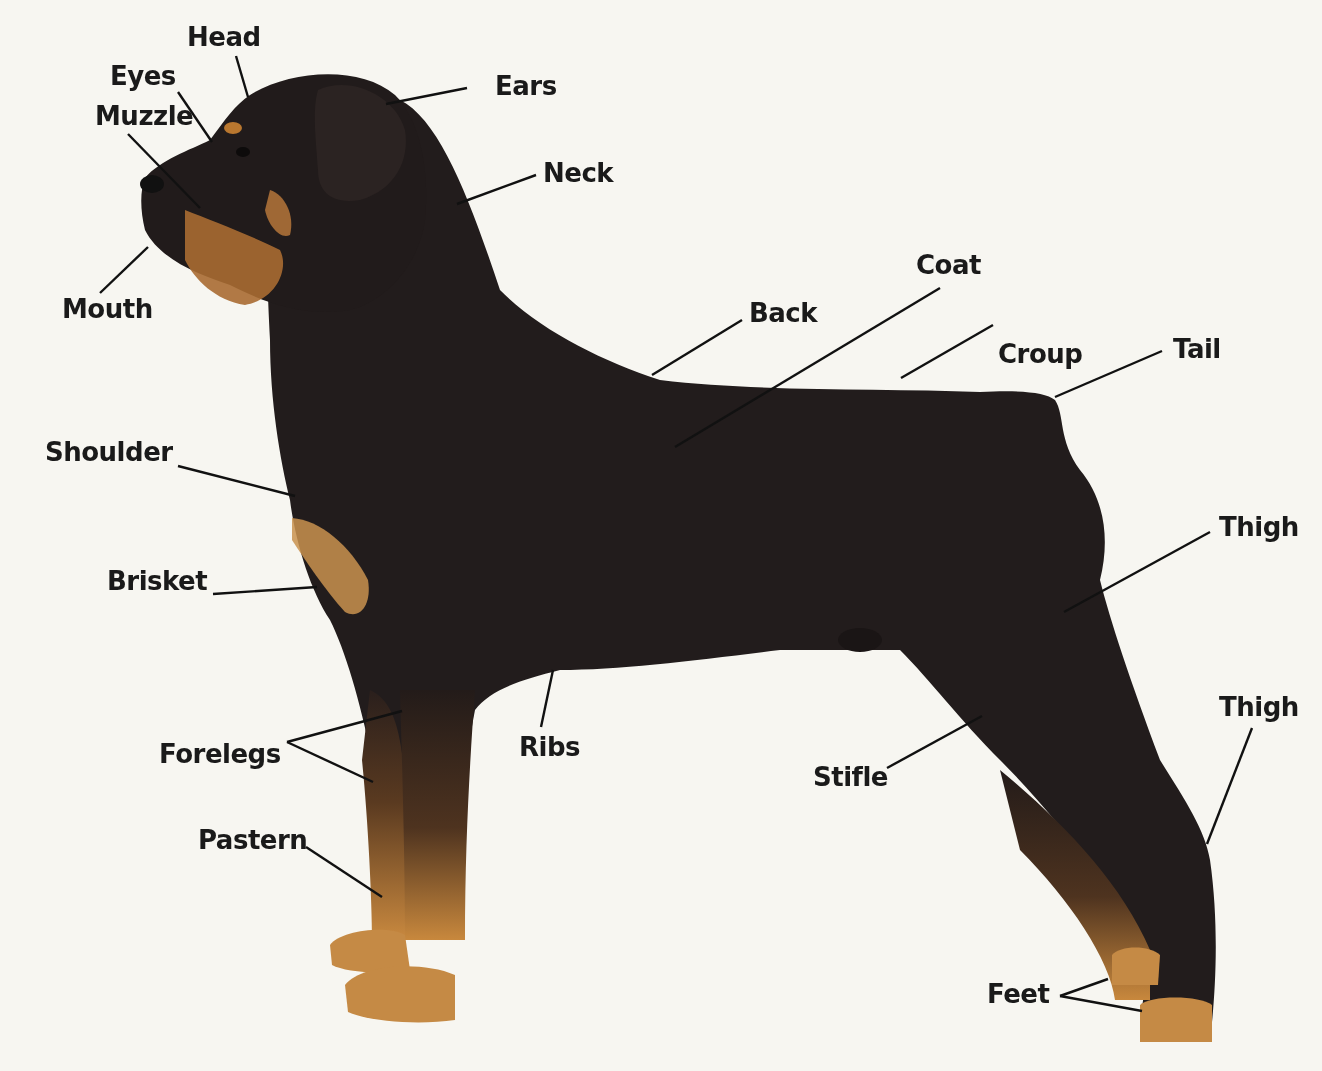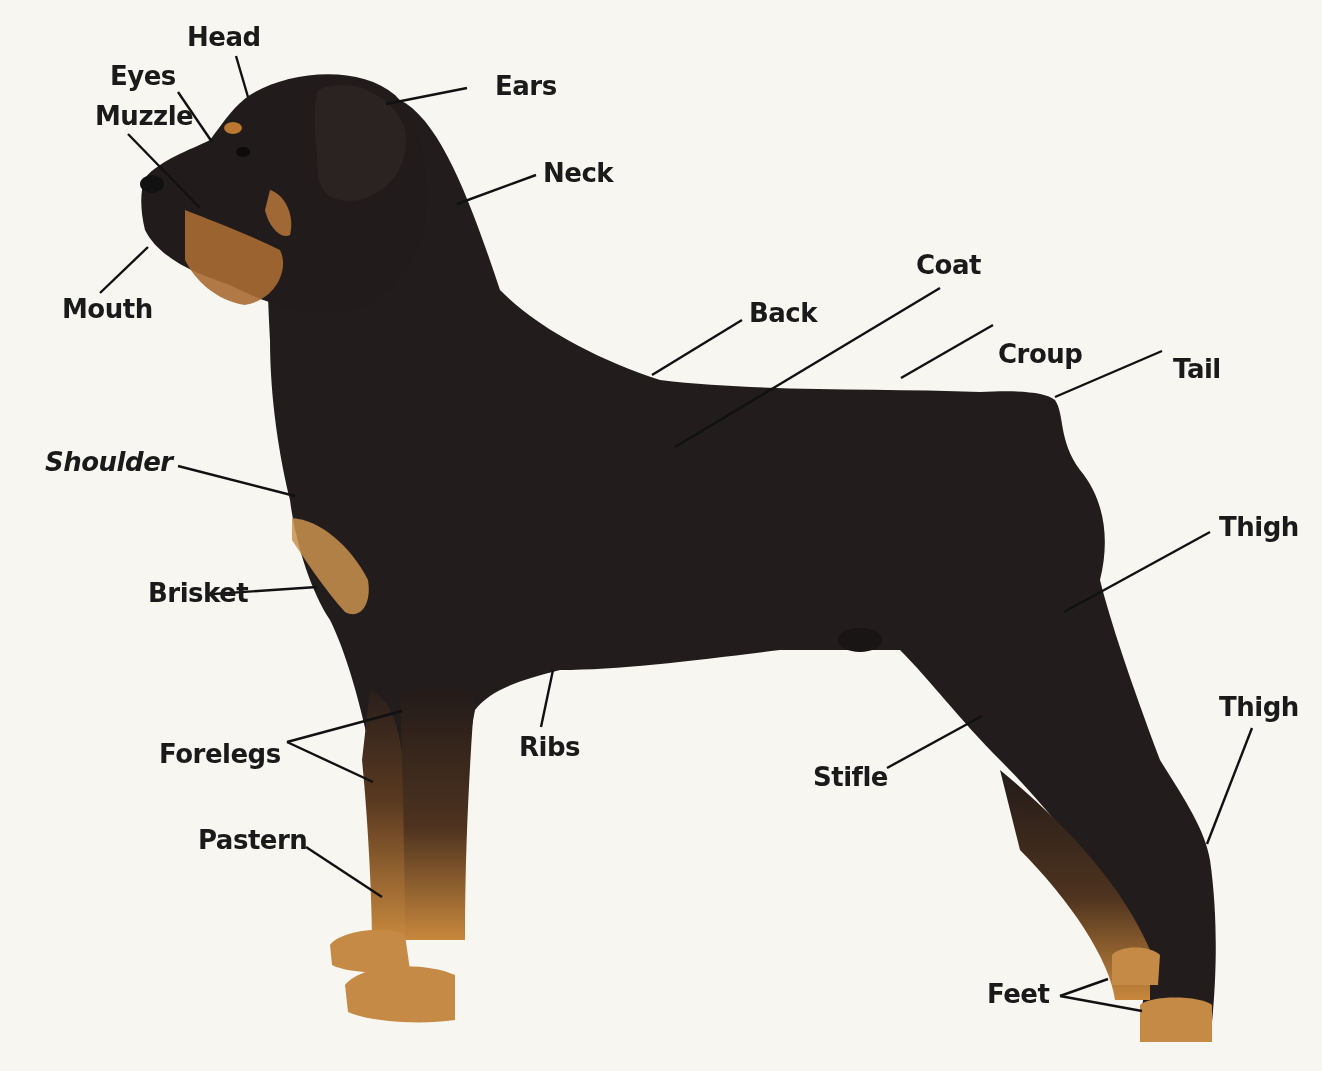--- a/index.html
+++ b/index.html
@@ -134,23 +134,23 @@
 
   <div class="label" style="left:187px;top:24px;">Head</div>
   <div class="label" style="left:110px;top:63px;">Eyes</div>
   <div class="label" style="left:47px;top:103px;margin-left:48px;">Muzzle</div>
   <div class="label" style="left:62px;top:296px;">Mouth</div>
   <div class="label" style="left:495px;top:73px;">Ears</div>
   <div class="label" style="left:543px;top:160px;">Neck</div>
   <div class="label" style="left:916px;top:252px;">Coat</div>
   <div class="label" style="left:749px;top:300px;">Back</div>
   <div class="label" style="left:998px;top:305px;margin-top:36px;">Croup</div>
-  <div class="label" style="left:1173px;top:336px;margin-top:20px;">Tail</div>
-  <div class="label" style="left:45px;top:449px;font-style:italic;">Shoulder</div>
+  <div class="label" style="left:1173px;top:336px;">Tail</div>
+  <div class="label" style="left:45px;top:439px;">Shoulder</div>
   <div class="label" style="left:1219px;top:514px;">Thigh</div>
-  <div class="label" style="left:107px;top:580px;margin-left:41px;">Brisket</div>
+  <div class="label" style="left:107px;top:568px;">Brisket</div>
   <div class="label" style="left:1219px;top:694px;">Thigh</div>
   <div class="label" style="left:159px;top:718px;margin-top:23px;">Forelegs</div>
   <div class="label" style="left:507px;top:734px;margin-left:12px;">Ribs</div>
   <div class="label" style="left:813px;top:764px;">Stifle</div>
   <div class="label" style="left:198px;top:827px;">Pastern</div>
   <div class="label" style="left:987px;top:981px;">Feet</div>
 </div>
 
 </body></html>

